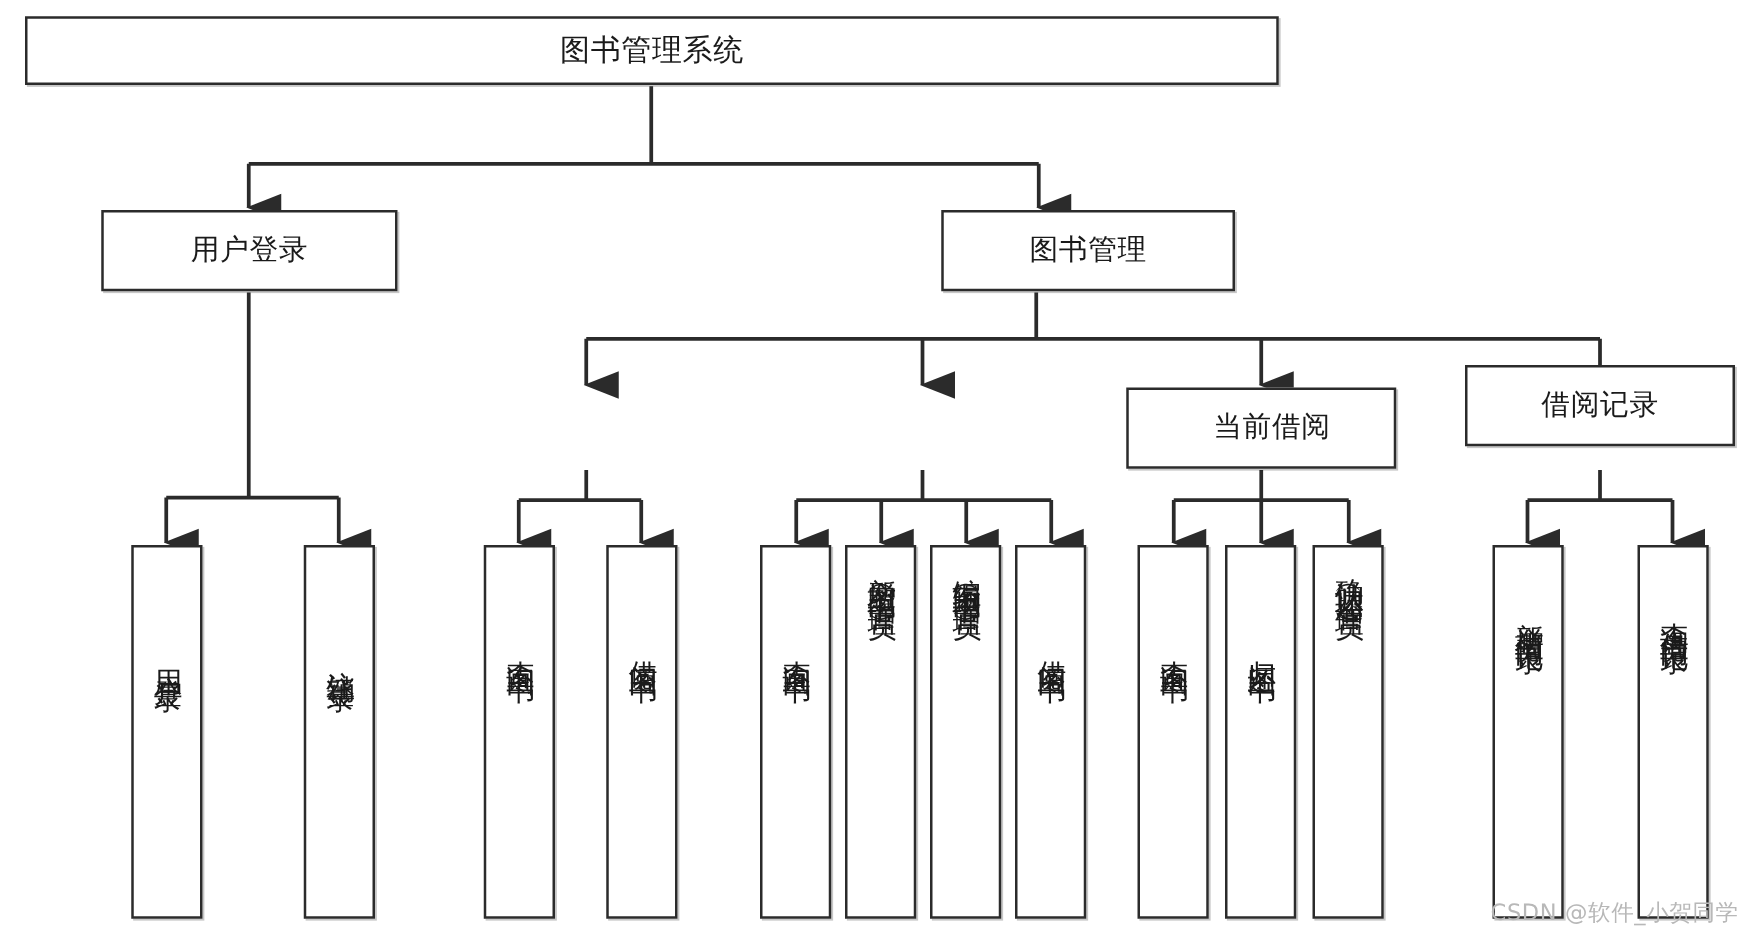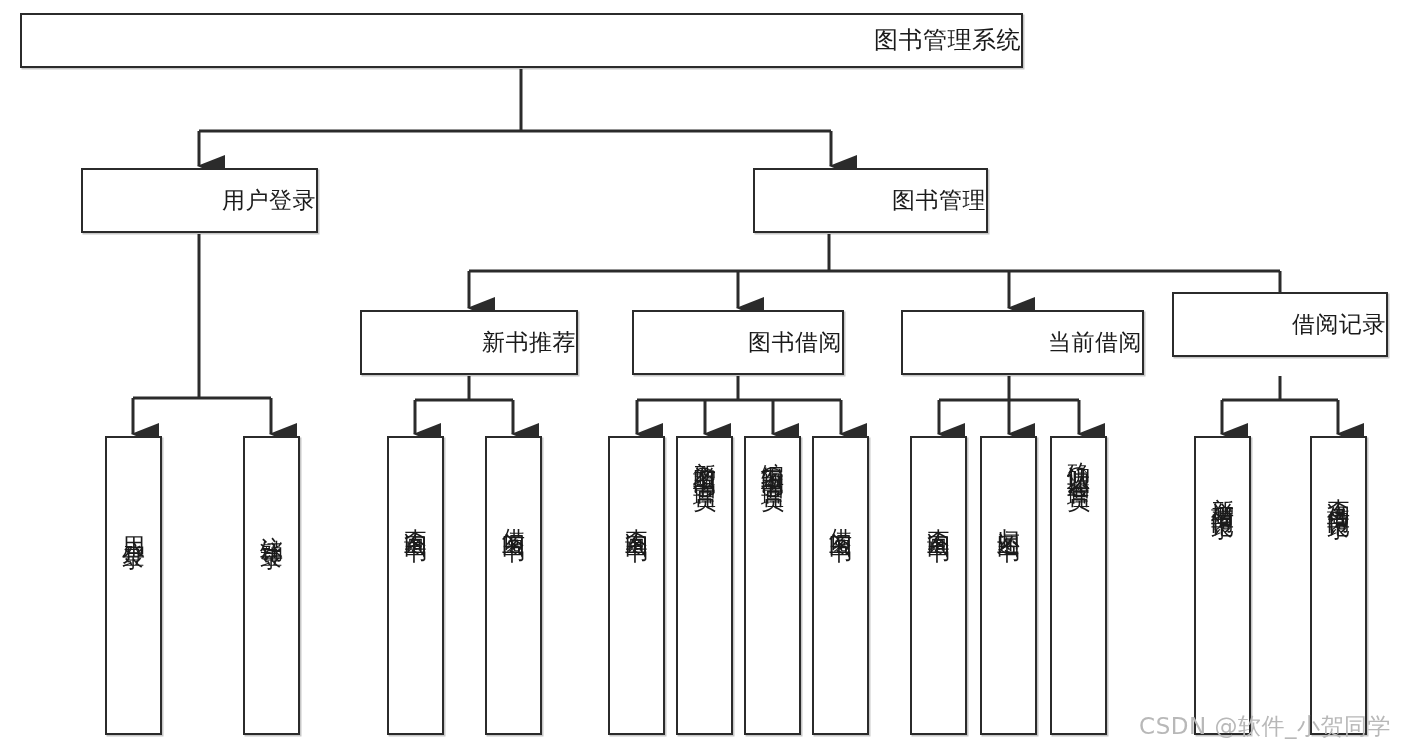--- a/index.html
+++ b/index.html
@@ -27,21 +27,21 @@
     pointer-events: none;
   }
   .node {
     position: absolute;
     box-sizing: border-box;
     background: #ffffff;
     border: 2.5px solid #2b2b2b;
     box-shadow: 1.5px 1.5px 0 0 rgba(0,0,0,0.22);
     display: flex;
     align-items: center;
-    justify-content: flex-end;
+    justify-content: center;
     color: #1a1a1a;
   }
   .node-label {
     display: block;
     text-align: center;
     line-height: 1.16;
     letter-spacing: 0.5px;
   }
   
   .node.horiz .node-label {
@@ -62,21 +62,21 @@
     text-orientation: upright;
     font-size: 23px;
     line-height: 1.0;
     letter-spacing: 4px;
     white-space: nowrap;
   }
   .watermark {
     position: absolute;
     right: 14px;
     bottom: 5px;
-    font-size: 23px;
+    font-size: 18px;
     color: #b8b8b8;
     letter-spacing: 0.5px;
     white-space: nowrap;
     user-select: none;
   }
 </style>
 </head>
 <body>
 
 <div id="diagram">
@@ -138,27 +138,21 @@
     <span class="node-label">图书管理系统</span>
   </div>
 
   <div class="node horiz" style="left:81px; top:168px; width:237px; height:65px;">
     <span class="node-label">用户登录</span>
   </div>
   <div class="node horiz" style="left:711px; top:168px; width:235px; height:65px;margin-left:42px;">
     <span class="node-label">图书管理</span>
   </div>
 
-  <div class="node horiz" style="left:360px; top:310px; width:218px; height:65px;">
-    <span class="node-label">新书推荐</span>
-  </div>
-  <div class="node horiz" style="left:632px; top:310px; width:212px; height:65px;">
-    <span class="node-label">图书借阅</span>
-  </div>
-  <div class="node horiz" style="left:901px; top:310px; width:243px; height:65px;padding-left:17px;">
+  <div class="node horiz" style="left:901px; top:310px; width:216px; height:65px;padding-left:17px;">
     <span class="node-label">当前借阅</span>
   </div>
   <div class="node horiz" style="left:1172px; top:292px; width:216px; height:65px;">
     <span class="node-label">借阅记录</span>
   </div>
 
   <div class="node vert" style="left:105px; top:436px; width:57px; height:299px; padding-top:80px;">
     <span class="node-label">用户登录</span>
   </div>
   <div class="node vert" style="left:243px; top:436px; width:57px; height:299px; padding-top:80px;">

